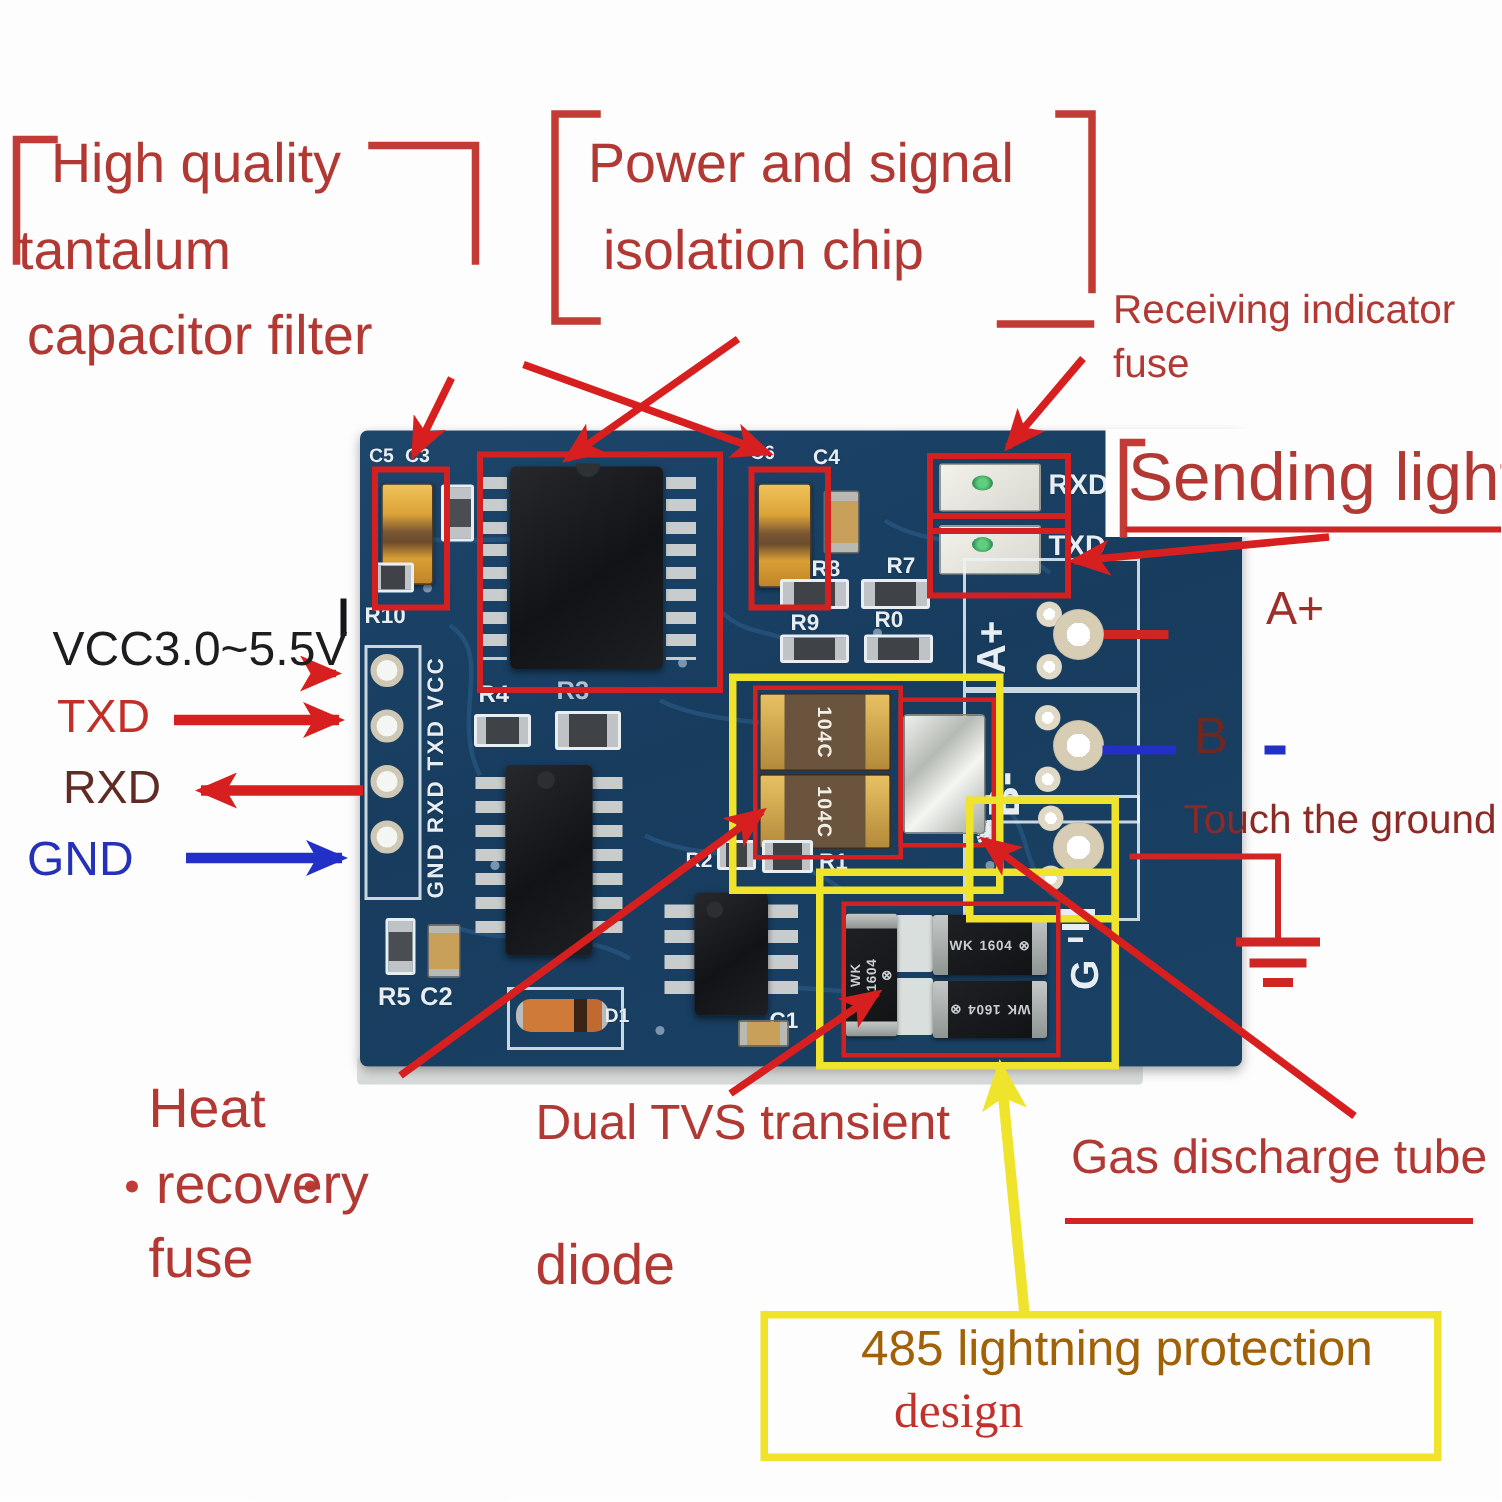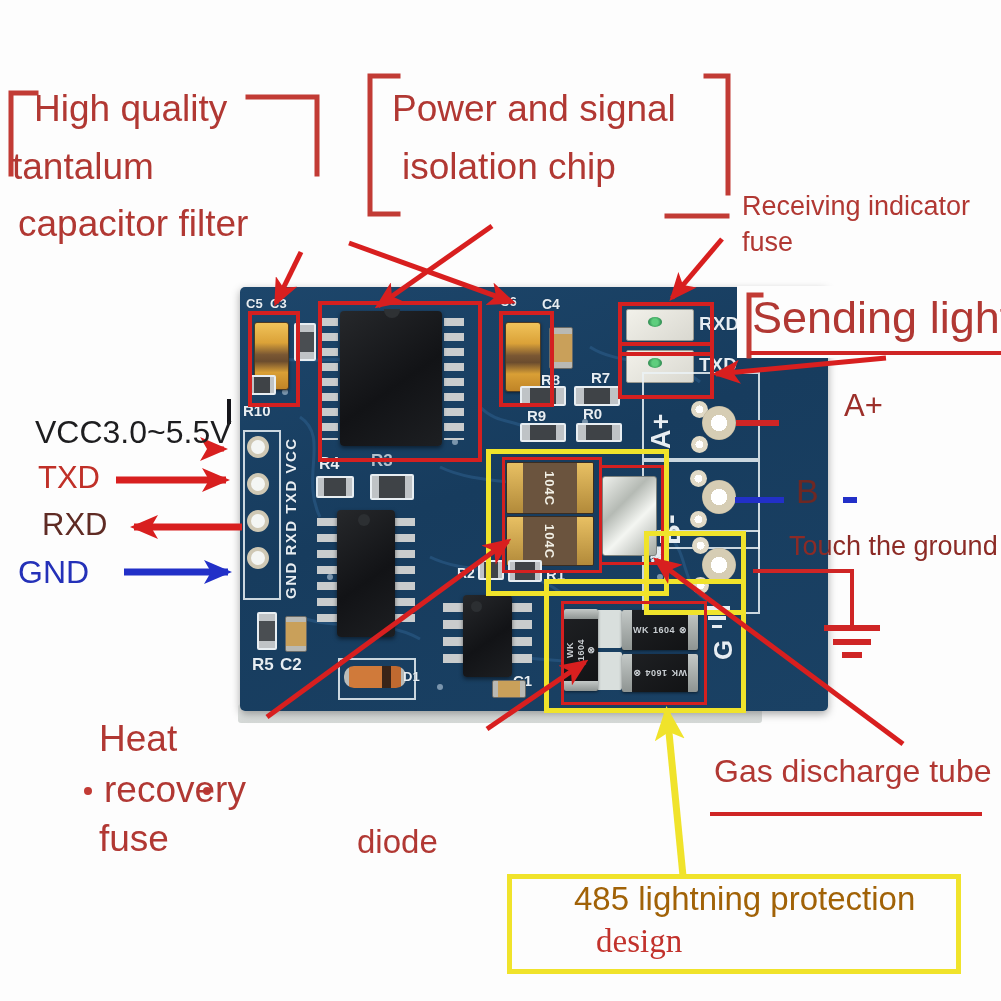--- a/index.html
+++ b/index.html
@@ -311,20 +311,21 @@
   <div class="c" style="left:18px;top:554px;font-size:32px;color:#2431b8;">GND</div>
 
   <div class="c" style="left:844px;top:388px;font-size:31px;color:#9c2f2a;">A+</div>
   <div class="c" style="left:796px;top:472px;font-size:34px;color:#6e2823;">B</div>
   <div class="c" style="left:789px;top:531px;font-size:27px;color:#8c2b26;white-space:nowrap;">Touch the ground</div>
 
   <div class="c callout" style="left:99px;top:720px;font-size:37px;">Heat</div>
   <div class="c callout" style="left:104px;top:771px;font-size:37px;">recovery</div>
   <div class="c callout" style="left:99px;top:820px;font-size:37px;">fuse</div>
 
-  <div class="c callout" style="left:357px;top:825px;font-size:33px;">diode</div>
+  <div class="c callout" style="left:357px;top:731px;font-size:33px;">Dual TVS transient</div>
+  <div class="c callout" style="left:357px;top:825px;font-size:38px;">diode</div>
 
   <div class="c callout" style="left:714px;top:755px;font-size:32px;">Gas discharge tube</div>
 
   <div class="c callout" style="left:574px;top:882px;font-size:33px;color:#a16207;">485 lightning protection</div>
   <div class="c callout" style="left:596px;top:924px;font-size:33px;color:#c2322c;font-family:Liberation Serif, serif;">design</div>
 
 </div>
 
 </body></html>

